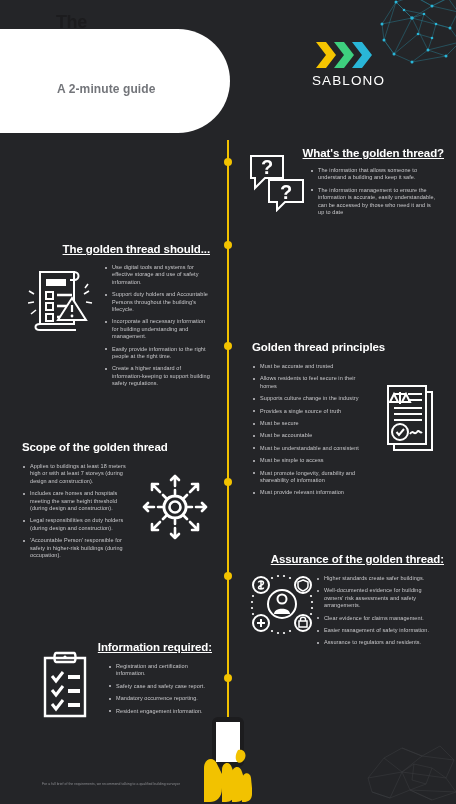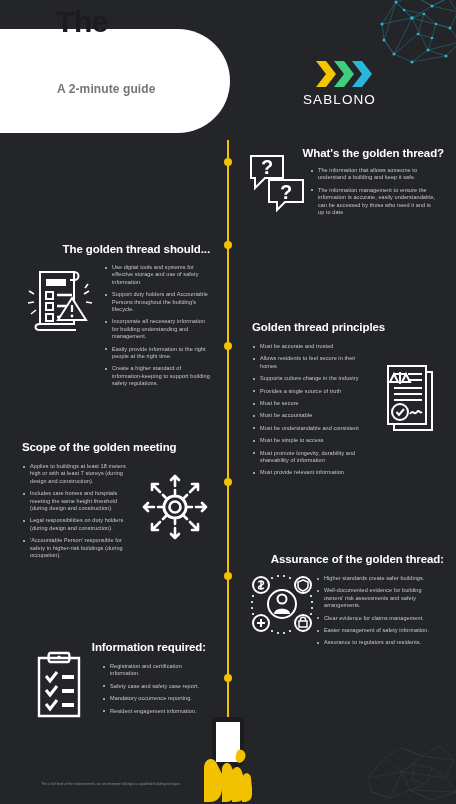--- a/index.html
+++ b/index.html
@@ -44,39 +44,39 @@
   .hero-card {
     position: absolute;
     top: 29px; left: -14px;
     width: 244px; height: 104px;
     background: #ffffff;
     border-radius: 0 52px 52px 0;
   }
   .hero-title {
     position: absolute;
     top: 11px; left: 56px;
-    font-size: 30px;
+    font-size: 18px;
     line-height: 22px;
     font-weight: bold;
     color: #1c1c1e;
     letter-spacing: -0.4px;
   }
   .hero-sub {
     position: absolute;
     top: 82px; left: 57px;
     font-size: 12px;
     font-weight: bold;
     color: #73757a;
     letter-spacing: .1px;
   }
   .brand {
     position: absolute;
-    top: 59px; left: 303px;
+    top: 40px; left: 303px;
     width: 82px;
-    text-align: left;
+    text-align: right;
   }
   .brand-mark { display: block; margin: 0 auto; }
   .brand-name {
     display: block;
     margin-top: 3px;
     font-size: 13.5px;
     letter-spacing: 1.1px;
     color: #ffffff;
   }
 
@@ -100,21 +100,21 @@
   
   .section { position: absolute; }
 
   .sec-title {
     color: #ffffff;
     font-weight: bold;
     font-size: 11.5px;
     letter-spacing: -0.1px;
     line-height: 14px;
   }
-  .sec-title.right { text-align: right; }
+  .sec-title.right { text-align: right; text-decoration: underline; }
 
   ul.bullets { list-style: none; }
   ul.bullets li {
     position: relative;
     padding-left: 8px;
     margin-bottom: 5px;
     color: #c9c9cc;
     font-size: 5.5px;
     line-height: 7.4px;
     letter-spacing: .08px;
@@ -248,21 +248,21 @@
         <path d="M29 29 H44 M29 40 H44 M29 51 H44" stroke-width="2.4"></path>
         <path d="M44 32 L58 54 H30 Z" fill="#242528"></path>
         <path d="M44 39 V46" stroke-width="2.2"></path>
         <path d="M6 28 L1 25 M6 36 L0 37 M8 44 L3 48" stroke-width="1.6"></path>
         <path d="M56 28 L61 25 M58 36 L64 37 M57 22 L60 18" stroke-width="1.6"></path>
       </g>
       <circle cx="44" cy="50" r="1.4" fill="#ffffff"></circle>
     </svg>
   </div>
 
-  <div class="section" style="left:252px; top:320px; width:196px;">
+  <div class="section" style="left:252px; top:340px; width:196px;">
     <div class="sec-title">Golden thread principles</div>
     <ul class="bullets" style="margin-top:9px; width:108px;">
       <li>Must be accurate and trusted</li>
       <li>Allows residents to feel secure in their homes</li>
       <li>Supports culture change in the industry</li>
       <li>Provides a single source of truth</li>
       <li>Must be secure</li>
       <li>Must be accountable</li>
       <li>Must be understandable and consistent</li>
       <li>Must be simple to access</li>
@@ -279,21 +279,21 @@
         <path d="M20.5 50 L23 53 L28 47"></path>
         <path d="M34 52 C37 47 38 54 41 50 C43 47 44 52 46 50"></path>
         <path d="M24 10 V22 M18 12 H30"></path>
         <path d="M18 12 L14 20 H22 Z"></path>
         <path d="M30 12 L26 20 H34 Z"></path>
       </g>
     </svg>
   </div>
 
   <div class="section" style="left:14px; top:440px; width:200px;">
-    <div class="sec-title" style="margin-left:8px;">Scope of the golden meeting</div>
+    <div class="sec-title" style="margin-left:8px;">Scope of the golden thread</div>
     <ul class="bullets" style="margin-top:9px; margin-left:8px; width:106px;">
       <li>Applies to buildings at least 18 meters high or with at least 7 storeys (during design and construction).</li>
       <li>Includes care homes and hospitals meeting the same height threshold (during design and construction).</li>
       <li>Legal responsibilities on duty holders (during design and construction).</li>
       <li>'Accountable Person' responsible for safety in higher-risk buildings (during occupation).</li>
     </ul>
     <svg class="icon-box" style="left:128px; top:34px;" width="66" height="66" viewBox="0 0 66 66">
       <g fill="none" stroke="#ffffff" stroke-width="2.6" stroke-linecap="round" stroke-linejoin="round">
         <path d="M33 22 a11 11 0 1 0 0.01 0 Z" stroke-width="3"></path>
         <circle cx="33" cy="33" r="5.5"></circle>
@@ -349,21 +349,21 @@
         <circle cx="62" cy="36" r="1.1"></circle>
           <circle cx="61" cy="42" r="1.1"></circle>
         <circle cx="22" cy="59" r="1.1"></circle>
           <circle cx="28" cy="61" r="1.1"></circle>
         <circle cx="34" cy="61" r="1.1"></circle>
           <circle cx="40" cy="59" r="1.1"></circle>
       </g>
     </svg>
   </div>
 
-  <div class="section" style="left:10px; top:640px; width:200px;">
+  <div class="section" style="left:16px; top:640px; width:200px;">
     <div class="sec-title right" style="padding-right:4px;">Information required:</div>
     <ul class="bullets" style="margin-top:9px; margin-left:92px; width:106px;">
       <li>Registration and certification information.</li>
       <li>Safety case and safety case report.</li>
       <li>Mandatory occurrence reporting.</li>
       <li>Resident engagement information.</li>
     </ul>
     <svg class="icon-box" style="left:20px; top:8px;" width="58" height="72" viewBox="0 0 58 72">
       <g fill="none" stroke="#ffffff" stroke-width="2.4">
         <path d="M9 10 H49 V68 H9 Z" rx="4"></path>

